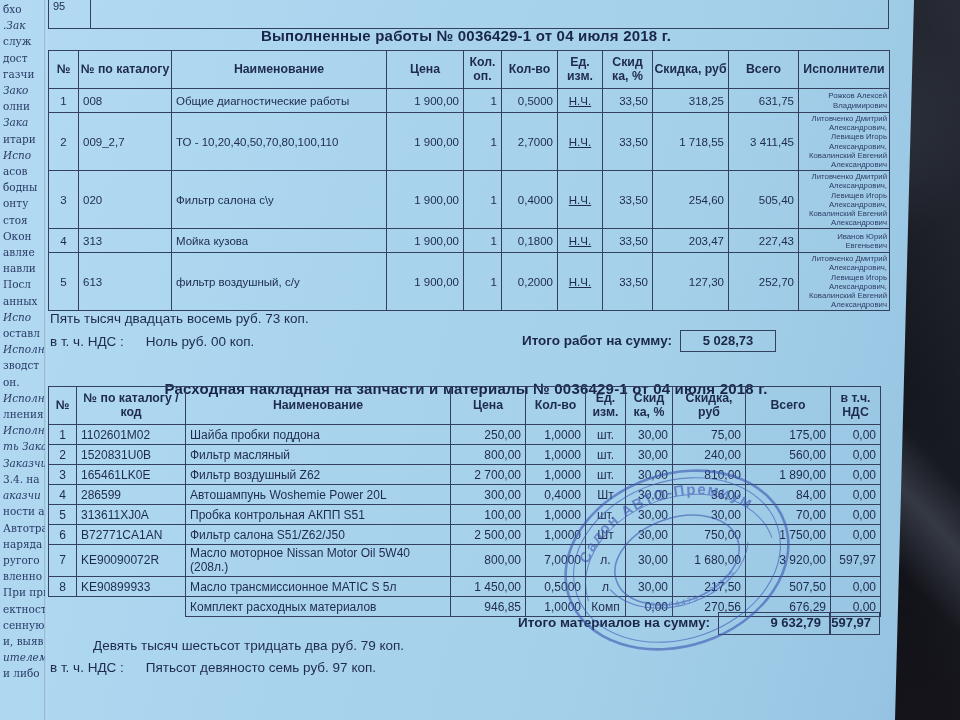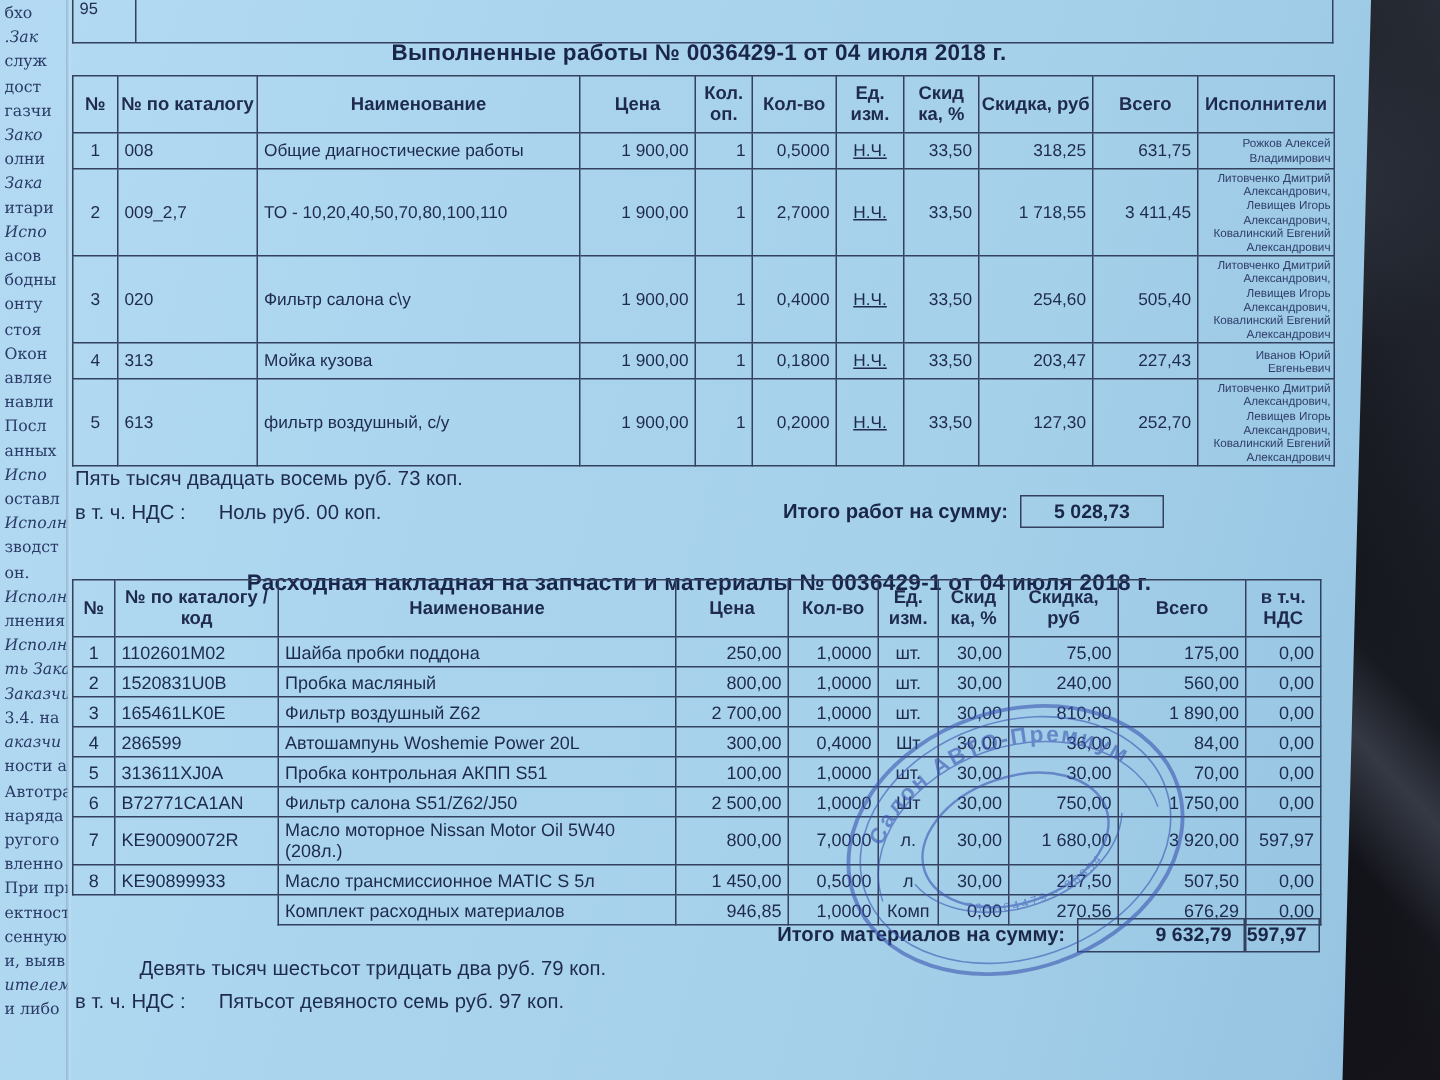--- a/index.html
+++ b/index.html
@@ -287,21 +287,21 @@
           <td>1,0000</td>
           <td>шт.</td>
           <td>30,00</td>
           <td>75,00</td>
           <td>175,00</td>
           <td>0,00</td>
         </tr>
         <tr>
           <td>2</td>
           <td>1520831U0B</td>
-          <td>Пробка масляный</td>
+          <td>Фильтр масляный</td>
           <td>800,00</td>
           <td>1,0000</td>
           <td>шт.</td>
           <td>30,00</td>
           <td>240,00</td>
           <td>560,00</td>
           <td>0,00</td>
         </tr>
         <tr>
           <td>3</td>

